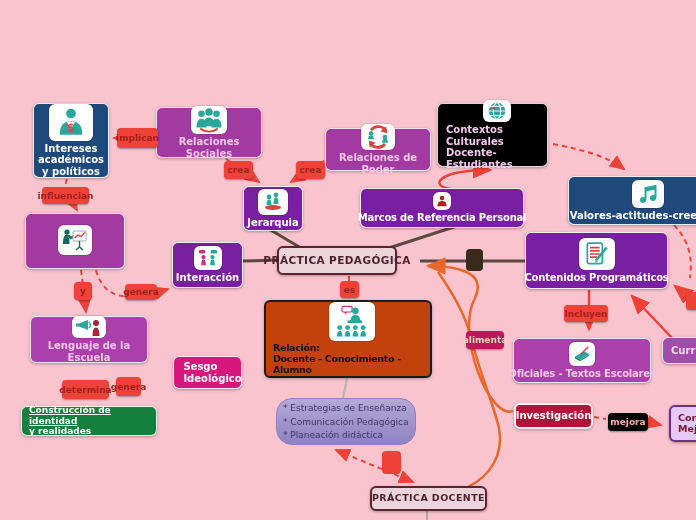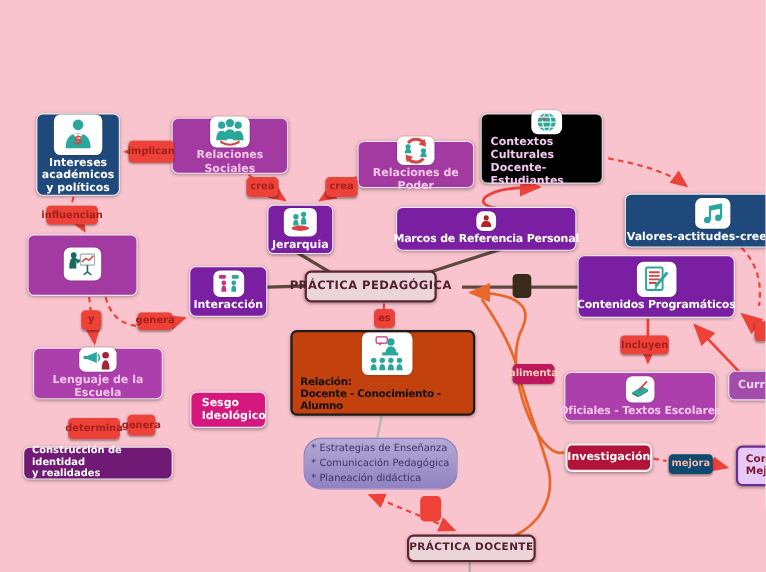--- a/index.html
+++ b/index.html
@@ -10,35 +10,35 @@
         display:flex;flex-direction:column;align-items:center;justify-content:center;
         box-sizing:border-box;cursor:pointer;}
   .node .lbl{font-weight:bold;text-align:center;white-space:pre-line;line-height:1.15;}
   .tile{background:#fff;border-radius:6px;box-shadow:0 0 0 1px rgba(0,0,0,.10);
         display:flex;align-items:center;justify-content:center;margin-bottom:2px;}
   .purple      {background:#a23aa2;border:1px solid rgba(255,255,255,.85);color:#f3c6e6;}
   .orchid      {background:#ad3fad;border:1px solid rgba(255,255,255,.85);color:#f3c6e6;}
   .contextos-bg{background:#000000;border:1px solid rgba(255,255,255,.85);color:#f4c7ee;}
   .darkviolet  {background:#7b1fa2;border:1px solid rgba(255,255,255,.9);color:#ffffff;}
   .navy        {background:#20497b;border:1px solid rgba(255,255,255,.9);color:#ffffff;}
-  .navy2       {background:#701a75;border:1px solid rgba(255,255,255,.9);color:#ffffff;}
+  .navy2       {background:#15803d;border:1px solid rgba(255,255,255,.9);color:#ffffff;text-decoration:underline;}
   .deeppink    {background:#d6187e;border:1px solid rgba(255,255,255,.9);color:#ffffff;}
   .crimson     {background:#b11339;border:2px solid #f6eef0;color:#ffffff;}
   .lavender    {background:#e6c9f5;border:2px solid #6b2d91;color:#7a1430;}
   .violetmid   {background:#a24cab;border:1px solid rgba(255,255,255,.85);color:#f2d7f0;}
   .practica    {background:#ecd5da;border:2px solid #5a2430;color:#4f1f2d;}
   .graynode    {background:#c2410c;border:2px solid #1c1c1c;color:#111;}
   .note{background:linear-gradient(#b5a9d6,#9082c1);border:1px solid #8d7fc0;color:#3f3566;
         border-radius:16px;}
   .edge-label{position:absolute;z-index:3;border-radius:4px;font-size:9px;font-weight:bold;
         display:flex;align-items:center;justify-content:center;box-shadow:0 1px 2px rgba(0,0,0,.35);
         cursor:pointer;white-space:nowrap;}
   .red-label{background:#ee4138;color:#a3211c;}
   .orange-label{background:#be185d;color:#f9d3b8;}
-  .mejora-label{background:#0c4a6e;color:#f6b3ab;}
+  .mejora-label{background:#000000;color:#f6b3ab;}
 </style>
 </head>
 <body>
 
 <div id="canvas">
 
   <svg class="layer" width="696" height="520" viewBox="0 0 696 520">
     <defs>
       <marker id="ar" markerWidth="9" markerHeight="9" refX="7" refY="3.5" orient="auto-start-reverse">
         <path d="M0,0 L8,3.5 L0,7 Z" fill="#ee4138"></path>

